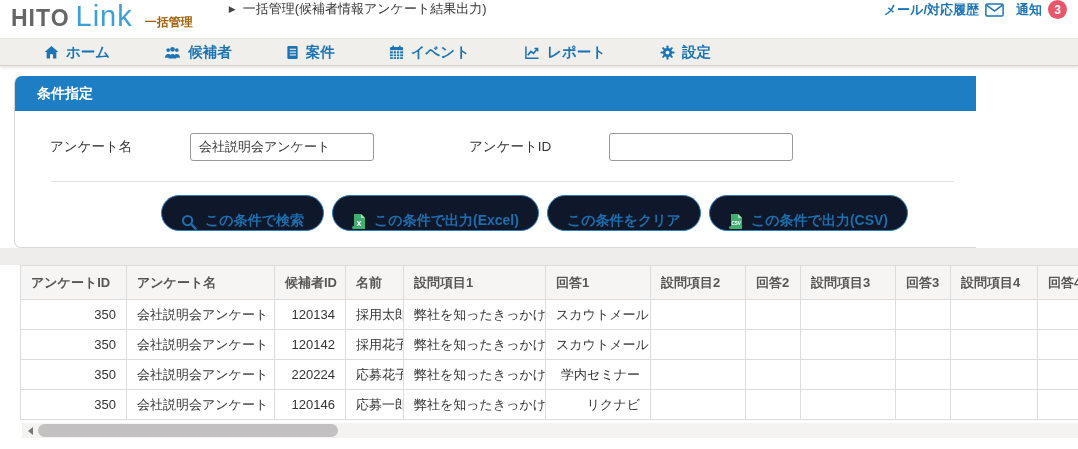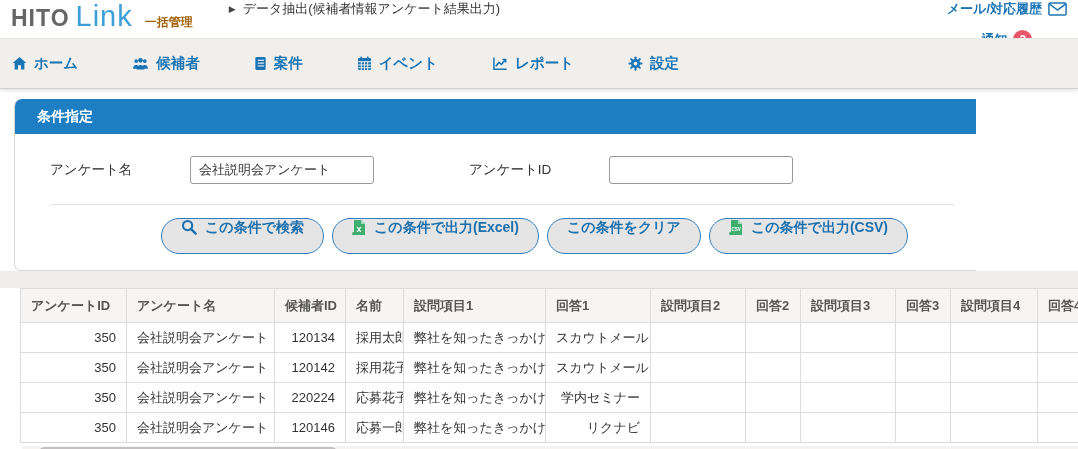--- a/index.html
+++ b/index.html
@@ -7,51 +7,51 @@
     font-family:"Liberation Sans","DejaVu Sans",sans-serif; }
 
   
   .app-header { height:38px; display:flex; align-items:flex-start; padding:0 11px; background:#fff; }
   .logo { display:flex; align-items:baseline; }
   .logo-hito { font-size:23px; font-weight:bold; color:#666; letter-spacing:1px; }
   .logo-link { font-size:29px; color:#3d9fd8; margin-left:6px; letter-spacing:1px; }
   .logo-sub { font-size:12px; font-weight:bold; color:#a16207; margin-left:12px; }
   .breadcrumb { margin-left:36px; font-size:13px; color:#333; display:flex; align-items:center; }
   .bc-arrow { font-size:9px; color:#444; margin-right:7px; }
-  .header-links { margin-left:auto; display:flex; align-items:center; gap:12px;flex-direction:column; }
+  .header-links { margin-left:auto; display:flex; align-items:center; gap:12px; }
   .hlink { display:flex; align-items:center; gap:6px; color:#1b75b5; font-size:13px; font-weight:bold; cursor:pointer; text-decoration:none; }
   .hicon svg { display:block; }
   .badge { width:19px; height:19px; border-radius:50%; background:#e8566a; color:#fff;
     font-size:12px; font-weight:bold; display:inline-flex; align-items:center; justify-content:center; }
 
   
-  .main-nav { height:51px; background:#f1efec; display:flex; align-items:center;
-    padding-left:12px; gap:54px; border-top:1px solid #e9e7e4; border-bottom:1px solid #d2cfcc;
+  .main-nav { height:28px; background:#f1efec; display:flex; align-items:center;
+    padding-left:44px; gap:54px; border-top:1px solid #e9e7e4; border-bottom:1px solid #d2cfcc;
     box-shadow:0 2px 3px rgba(0,0,0,.10); position:relative; z-index:2; }
   .nav-item { display:flex; align-items:center; gap:7px; color:#1b75b5; font-size:14.5px; font-weight:bold; cursor:pointer; }
   .nav-item .icon svg { display:block; }
 
   
   .panel { margin:10px 0 0 14px; width:962px; background:#fff;
     border:1px solid #d9d6d3; border-top:none; border-right:none;
     border-radius:7px 0 0 7px; border-bottom-left-radius:7px; }
   .panel-header { height:35px; line-height:35px; background:#1e7ec3; color:#fff;
     font-size:14px; font-weight:bold; padding-left:22px; border-radius:7px 0 0 0; }
   .panel-body { padding:22px 0 16px 20px; }
   .form-row { display:flex; align-items:center; font-size:13.5px; color:#333; }
   .field { display:flex; align-items:center; }
   .field-label { width:155px; padding-left:15px; }
   .field input { width:184px; height:28px; border:1px solid #999; border-radius:3px;
     padding:0 8px; font-size:13px; color:#333; font-family:inherit; }
   .field + .field .field-label { margin-left:80px; }
   .divider { height:1px; background:#e2dfdc; margin:20px 22px 0 16px; }
   .button-row { margin-top:13px; display:flex; justify-content:flex-end; gap:8px; padding-right:68px; }
-  .btn { height:36px; background:#e5e5e5; border:1px solid #2e7fc0; border-radius:18px;
+  .btn { height:36px; background:#0f172a; border:1px solid #2e7fc0; border-radius:18px;
     color:#1b6fae; font-size:14px; font-weight:bold; padding:0 19px;
-    display:flex; align-items:flex-start; gap:8px; cursor:pointer; font-family:inherit; }
+    display:flex; align-items:flex-end; gap:8px; cursor:pointer; font-family:inherit; }
   .btn .bicon svg { display:block; }
 
   .gap-strip { height:17px; background:#efedeb; }
 
   
   .table-viewport { margin-left:20px; width:1058px; overflow:hidden; background:#fff; }
   table.results { border-collapse:collapse; table-layout:fixed; width:1100px; }
   table.results th, table.results td { border:1px solid #dcdcdc; padding:0 10px;
     text-align:left; white-space:nowrap; overflow:hidden; }
   table.results th { height:34px; background:#f7f5f3; color:#555; font-size:13px; font-weight:bold; }
@@ -71,21 +71,21 @@
 <body>
 
 <header class="app-header">
   <div class="logo">
     <span class="logo-hito">HITO</span>
     <span class="logo-link">Link</span>
     <span class="logo-sub">一括管理</span>
   </div>
   <div class="breadcrumb">
     <span class="bc-arrow">▶</span>
-    <span>データ抽出(候補者情報アンケート結果出力)</span>
+    <span>一括管理(候補者情報アンケート結果出力)</span>
   </div>
   <div class="header-links">
     <a class="hlink">
       <span>メール/対応履歴</span>
       <span class="hicon" id="envelope-slot">
           <svg width="19" height="14" viewBox="0 0 19 14" fill="none" stroke="currentColor">
             <rect x="0.9" y="0.9" width="17.2" height="12.2" rx="1.4" stroke-width="1.5"></rect>
             <path d="M1.6 2.2 L9.5 8 L17.4 2.2" stroke-width="1.5"></path>
           </svg>
         </span>

